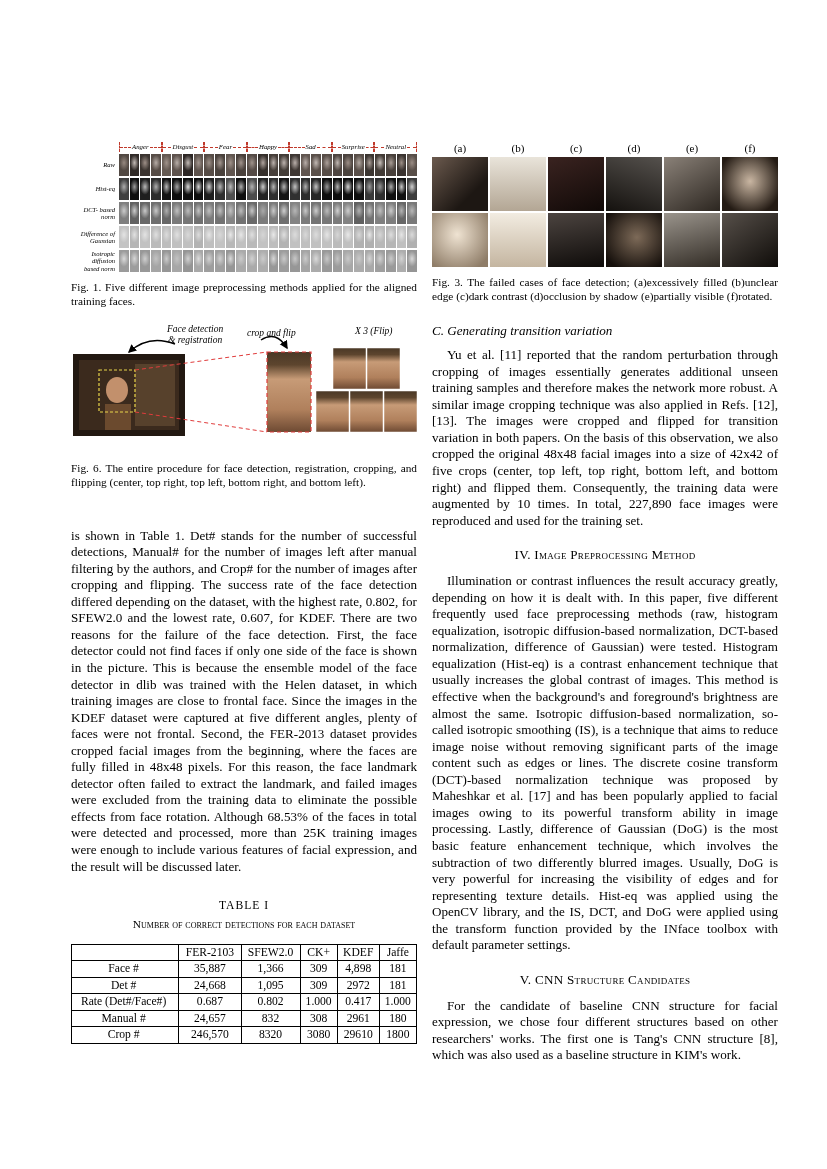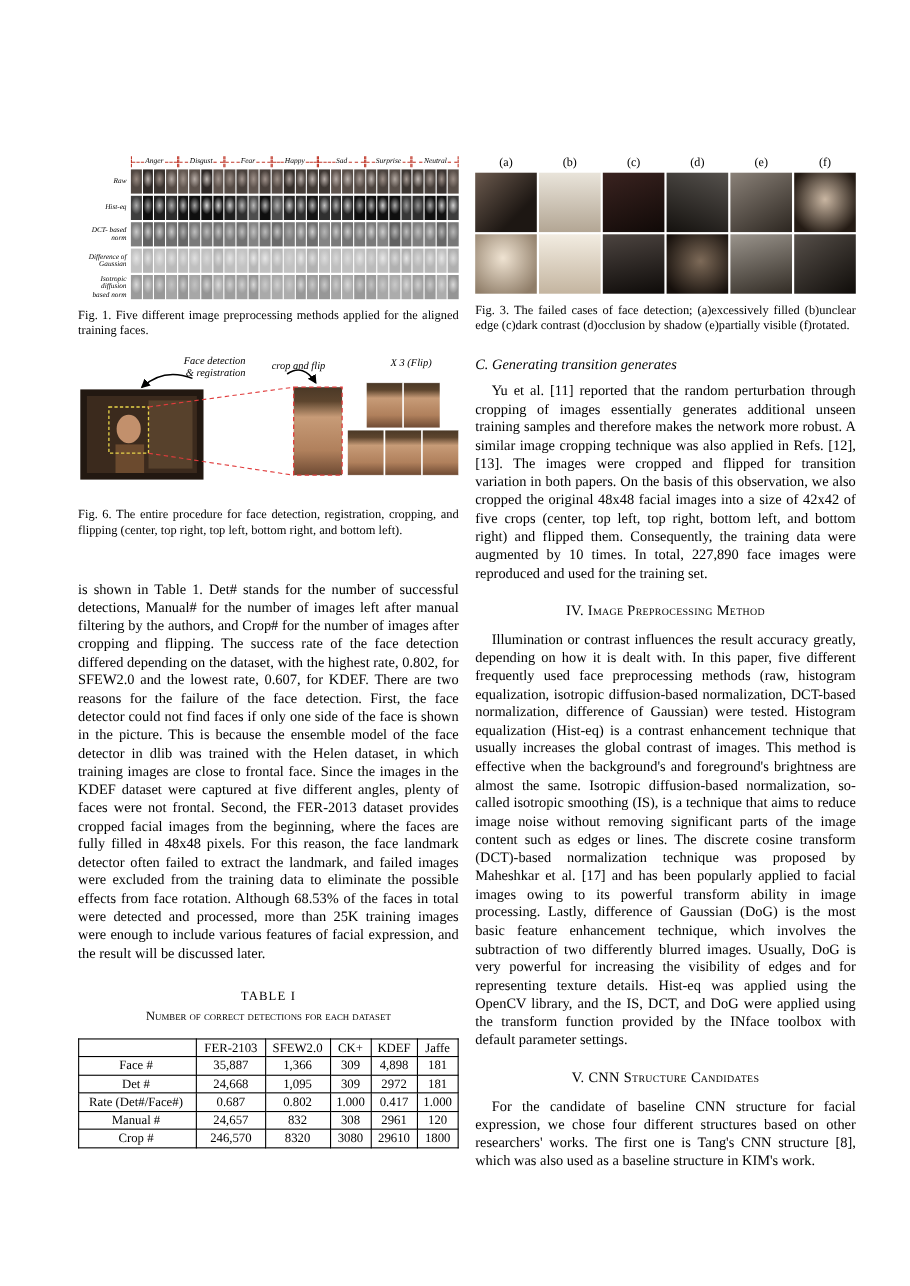--- a/index.html
+++ b/index.html
@@ -26,21 +26,21 @@
   .f1-rowlabel { width:48px; flex:none; font-size:6.6px; line-height:7.4px; font-style:italic;
                  text-align:right; padding-right:4px; white-space:pre-line; align-self:center; }
   .f1-thumbs { flex:1; display:grid; grid-template-columns:repeat(28,1fr); gap:1px; height:22px; }
   .f1-thumb { width:100%; height:100%; }
 
   .cap-fig1 { margin-top:9px; margin-bottom:16px; }
 
   
   .fig2-wrap { position:relative; width:346px; height:132px; margin-top:6px; }
   .fig2-label { position:absolute; font-style:italic; font-size:9.5px; line-height:10.5px;
-                white-space:pre-line; text-align:right; }
+                white-space:pre-line; text-align:center; }
   .cap-fig2 { margin-top:6px; }
 
   
   .f3-labels { display:grid; grid-template-columns:repeat(6,1fr); gap:2px; margin-bottom:2px; }
   .f3-labels span { text-align:center; font-size:11px; line-height:13px; }
   .f3-grid { display:grid; grid-template-columns:repeat(6,1fr); gap:2px; }
   .f3-photo { height:54px; }
   .cap-fig3 { margin-top:9px; margin-bottom:20px; }
 
   
@@ -343,21 +343,21 @@
         <td>1.000</td>
         <td>0.417</td>
         <td>1.000</td>
       </tr>
       <tr>
         <td class="rowhead">Manual #</td>
         <td>24,657</td>
         <td>832</td>
         <td>308</td>
         <td>2961</td>
-        <td>120</td>
+        <td>180</td>
       </tr>
       <tr>
         <td class="rowhead">Crop #</td>
         <td>246,570</td>
         <td>8320</td>
         <td>3080</td>
         <td>29610</td>
         <td>1800</td>
       </tr>
     </tbody>
@@ -385,21 +385,21 @@
         <div class="f3-photo" style="background: radial-gradient(at 45% 40%, rgb(239, 227, 210), rgb(143, 125, 104) 85%);"></div>
         <div class="f3-photo" style="background: linear-gradient(rgb(242, 236, 225), rgb(196, 181, 160));"></div>
         <div class="f3-photo" style="background: linear-gradient(170deg, rgb(76, 68, 64), rgb(14, 11, 9));"></div>
         <div class="f3-photo" style="background: radial-gradient(at 55% 45%, rgb(125, 106, 88), rgb(21, 15, 11) 85%);"></div>
         <div class="f3-photo" style="background: linear-gradient(165deg, rgb(154, 148, 140), rgb(50, 44, 37));"></div>
         <div class="f3-photo" style="background: linear-gradient(145deg, rgb(87, 80, 74), rgb(15, 12, 9));"></div>
       </div>
   </figure>
   <div class="caption cap-fig3">Fig. 3.   The failed cases of face detection; (a)excessively filled (b)unclear edge (c)dark contrast (d)occlusion by shadow (e)partially visible (f)rotated.</div>
 
-  <div class="subheading">C. Generating transition generates</div>
+  <div class="subheading">C. Generating transition variation</div>
   <p class="body-text indent">Yu et al. [11] reported that the random perturbation through cropping of images essentially generates additional unseen training samples and therefore makes the network more robust. A similar image cropping technique was also applied in Refs. [12], [13]. The images were cropped and flipped for transition variation in both papers. On the basis of this observation, we also cropped the original 48x48 facial images into a size of 42x42 of five crops (center, top left, top right, bottom left, and bottom right) and flipped them. Consequently, the training data were augmented by 10 times. In total, 227,890 face images were reproduced and used for the training set.</p>
 
   <div class="sectheading">IV. Image Preprocessing Method</div>
   <p class="body-text indent">Illumination or contrast influences the result accuracy greatly, depending on how it is dealt with. In this paper, five different frequently used face preprocessing methods (raw, histogram equalization, isotropic diffusion-based normalization, DCT-based normalization, difference of Gaussian) were tested. Histogram equalization (Hist-eq) is a contrast enhancement technique that usually increases the global contrast of images. This method is effective when the background's and foreground's brightness are almost the same. Isotropic diffusion-based normalization, so-called isotropic smoothing (IS), is a technique that aims to reduce image noise without removing significant parts of the image content such as edges or lines. The discrete cosine transform (DCT)-based normalization technique was proposed by Maheshkar et al. [17] and has been popularly applied to facial images owing to its powerful transform ability in image processing. Lastly, difference of Gaussian (DoG) is the most basic feature enhancement technique, which involves the subtraction of two differently blurred images. Usually, DoG is very powerful for increasing the visibility of edges and for representing texture details. Hist-eq was applied using the OpenCV library, and the IS, DCT, and DoG were applied using the transform function provided by the INface toolbox with default parameter settings.</p>
 
   <div class="sectheading">V. CNN Structure Candidates</div>
   <p class="body-text indent">For the candidate of baseline CNN structure for facial expression, we chose four different structures based on other researchers' works. The first one is Tang's CNN structure [8], which was also used as a baseline structure in KIM's work.</p>
 </div>
 
 </body></html>

